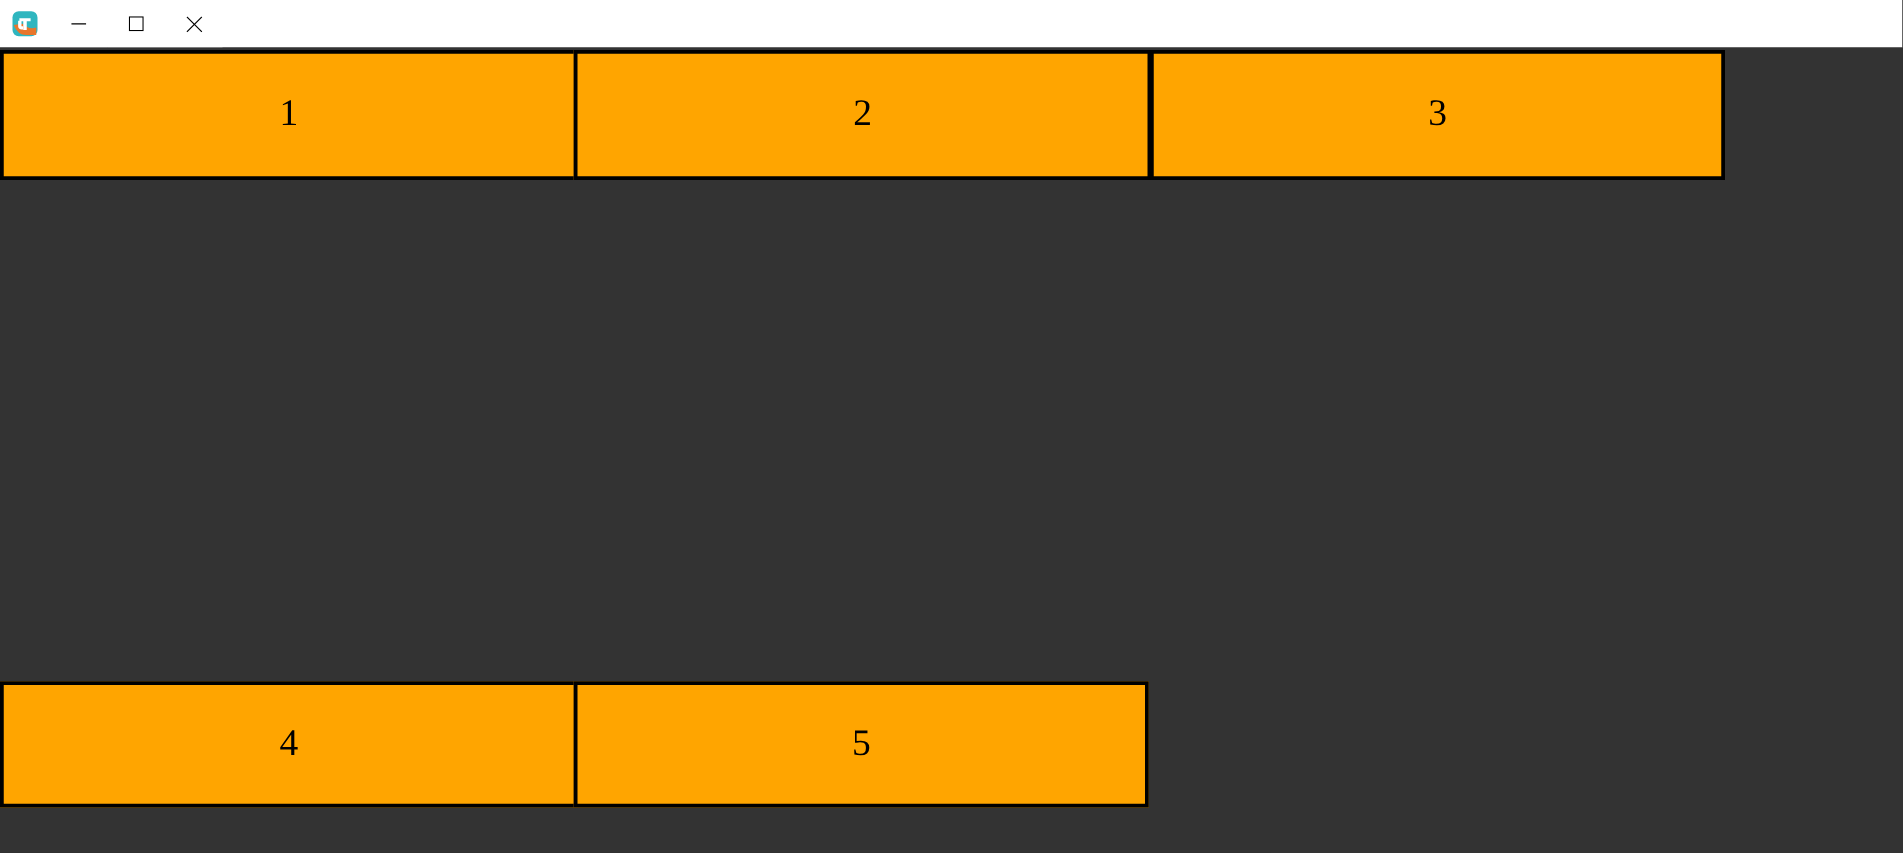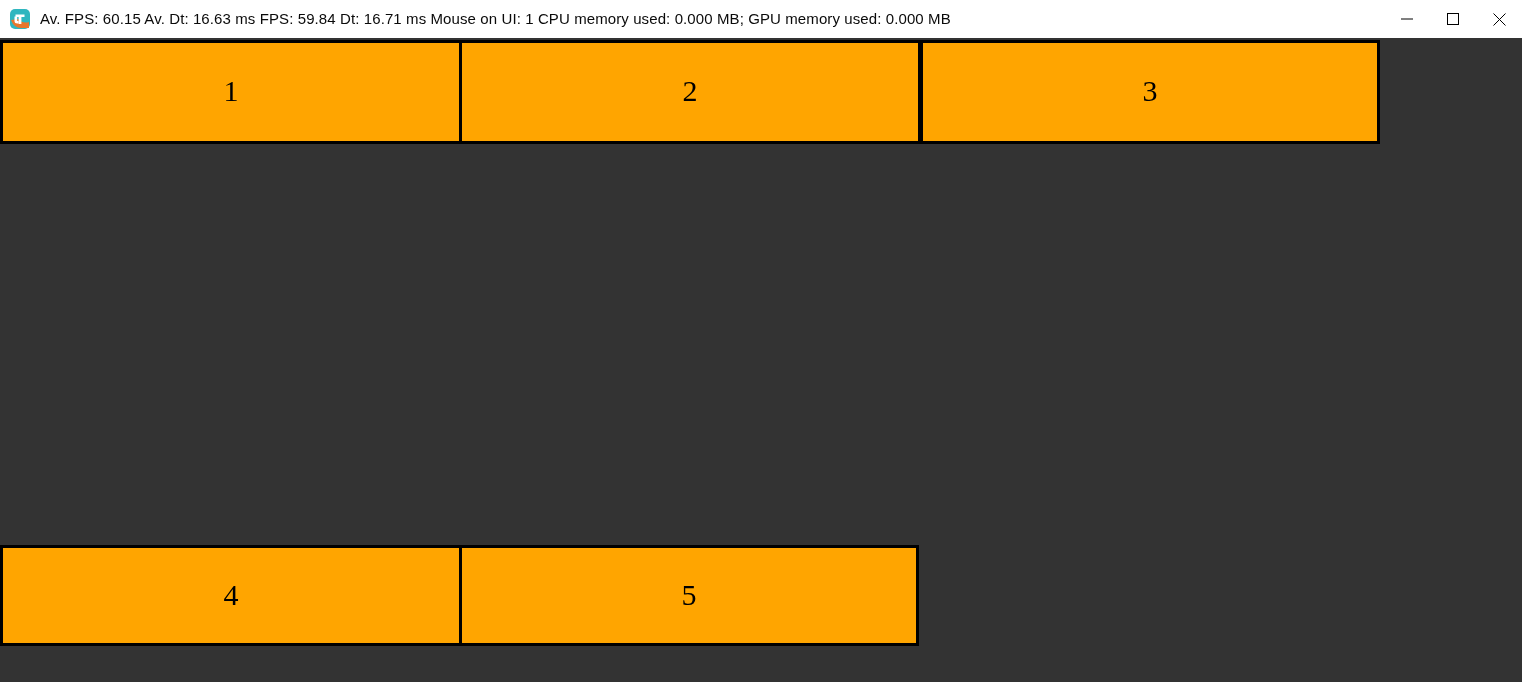--- a/index.html
+++ b/index.html
@@ -117,21 +117,20 @@
 
     <div class="app-icon">
       <svg width="22" height="22" viewBox="0 0 22 22" xmlns="http://www.w3.org/2000/svg">
         <rect x="1" y="1" width="20" height="20" rx="5" ry="5" fill="#2fb6bf"></rect>
         <path d="M2 12 Q5 20 12 20 L20 20 L20 14 Q14 16 9 11 Z" fill="#e8762c"></path>
         <path d="M6.5 6.5 L15.5 6.5 L15.5 9 L12.4 9 L12.4 16 L9.6 16 L9.6 9 L6.5 9 Z" fill="#ffffff"></path>
         <path d="M5.5 8.5 L5.5 13 Q5.5 15.5 8.5 15.5 L9.6 15.5 L9.6 13 L8.2 13 L8.2 8.5 Z" fill="#ffffff"></path>
       </svg>
     </div>
 
-    <div class="title-text">Av. FPS: 60.15 Av. Dt: 16.63 ms FPS: 59.84 Dt: 16.71 ms Mouse on UI: 1 CPU memory used: 0.000 MB; GPU memory used: 0.000 MB</div>
 
     <div class="win-controls">
       <div class="win-btn">
         <span>
           <svg width="12" height="12" viewBox="0 0 12 12">
             <line x1="0" y1="6" x2="12" y2="6" stroke="#000000" stroke-width="1"></line>
           </svg>
         </span>
       </div>
       <div class="win-btn">

